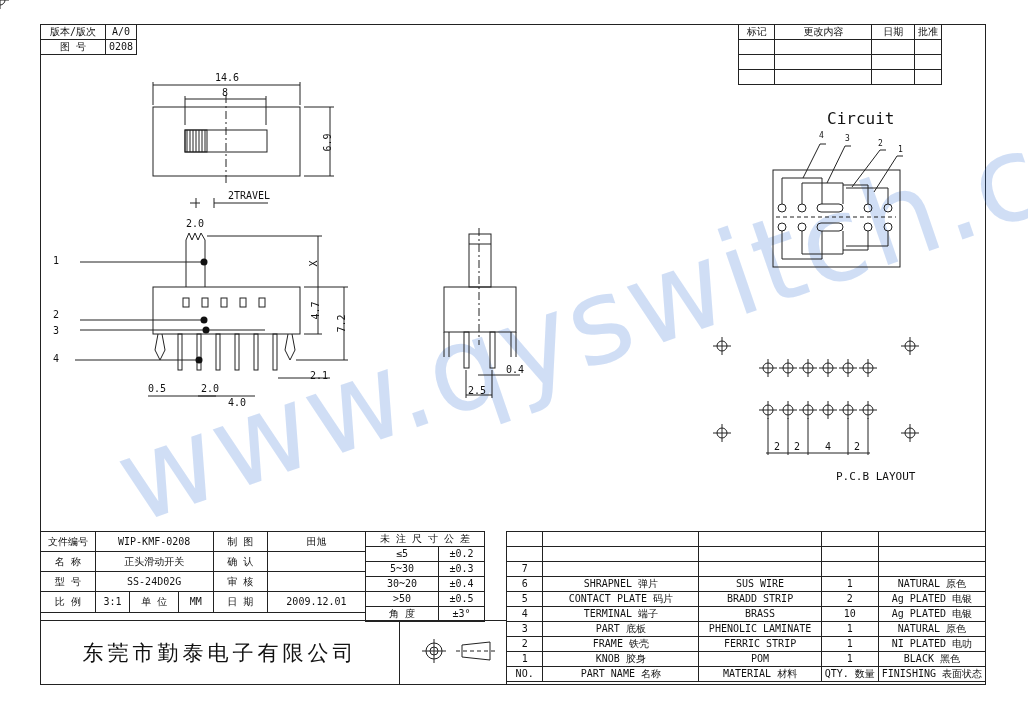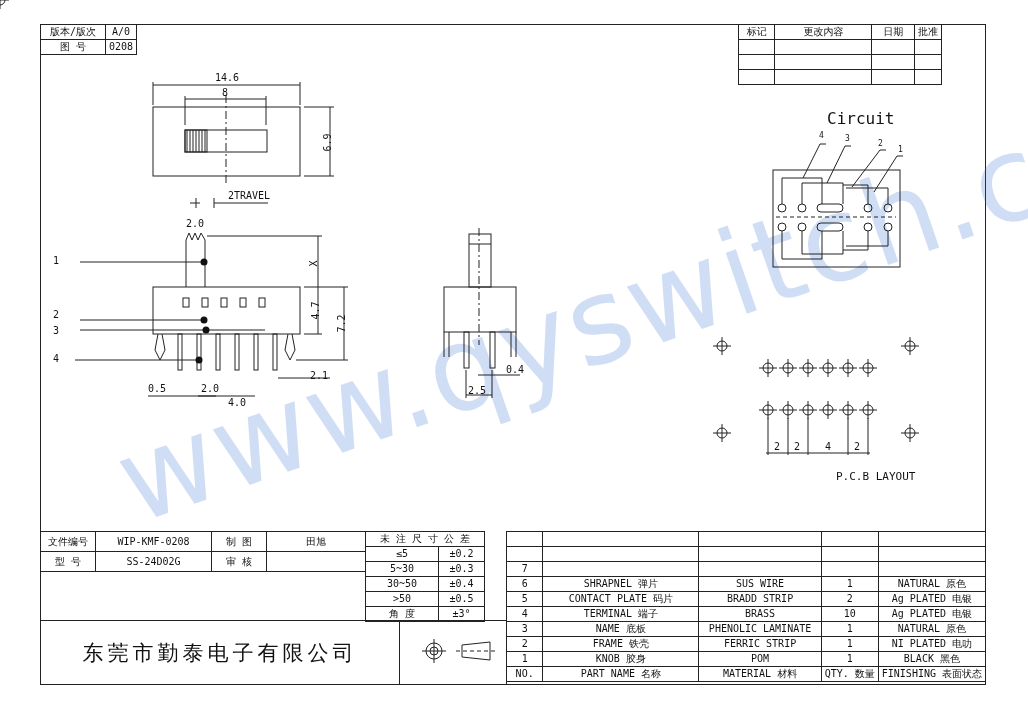--- a/index.html
+++ b/index.html
@@ -235,43 +235,57 @@
 
 <table class="cad" style="left:40px;top:531px;width:326px;">
   <tbody>
       <tr style="height:20px">
     <td style="width:48px">文件编号</td>
     <td colspan="3">WIP-KMF-0208</td>
     <td style="width:48px">制  图</td>
     <td style="width:92px">田旭</td>
   </tr>
   <tr>
+    <td style="height:19px">名  称</td>
+    <td colspan="3">正头滑动开关</td>
+    <td>确  认</td>
+    <td></td>
+  </tr>
+  <tr>
     <td style="height:19px">型  号</td>
     <td colspan="3">SS-24D02G</td>
     <td>审  核</td>
     <td></td>
   </tr>
+  <tr>
+    <td style="height:20px">比  例</td>
+    <td style="width:28px">3:1</td>
+    <td style="width:42px">单  位</td>
+    <td style="width:28px">MM</td>
+    <td>日  期</td>
+    <td>2009.12.01</td>
+  </tr>
 </tbody>
   </table>
 
 <table class="cad" style="left:365px;top:531px;width:120px;">
   <tbody>
       <tr>
         <td colspan="2">未 注 尺 寸 公 差</td>
       </tr>
   <tr>
         <td style="width:66px">≤5</td>
         <td>±0.2</td>
       </tr>
   <tr>
         <td>5~30</td>
         <td>±0.3</td>
       </tr>
   <tr>
-        <td>30~50</td>
+        <td>30~20</td>
         <td>±0.4</td>
       </tr>
   <tr>
         <td>&gt;50</td>
         <td>±0.5</td>
       </tr>
   <tr>
         <td>角  度</td>
         <td>±3°</td>
       </tr>
@@ -331,21 +345,21 @@
       </tr>
   <tr>
         <td>4</td>
         <td class="l">TERMINAL  端子</td>
         <td class="l">BRASS</td>
         <td>10</td>
         <td class="l">Ag PLATED  电银</td>
       </tr>
   <tr>
         <td>3</td>
-        <td class="l">NAME  底板</td>
+        <td class="l">PART  底板</td>
         <td class="l">PHENOLIC LAMINATE</td>
         <td>1</td>
         <td class="l">NATURAL 原色</td>
       </tr>
   <tr>
         <td>2</td>
         <td class="l">FRAME  铁壳</td>
         <td class="l">FERRIC STRIP</td>
         <td>1</td>
         <td class="l">NI PLATED 电叻</td>

